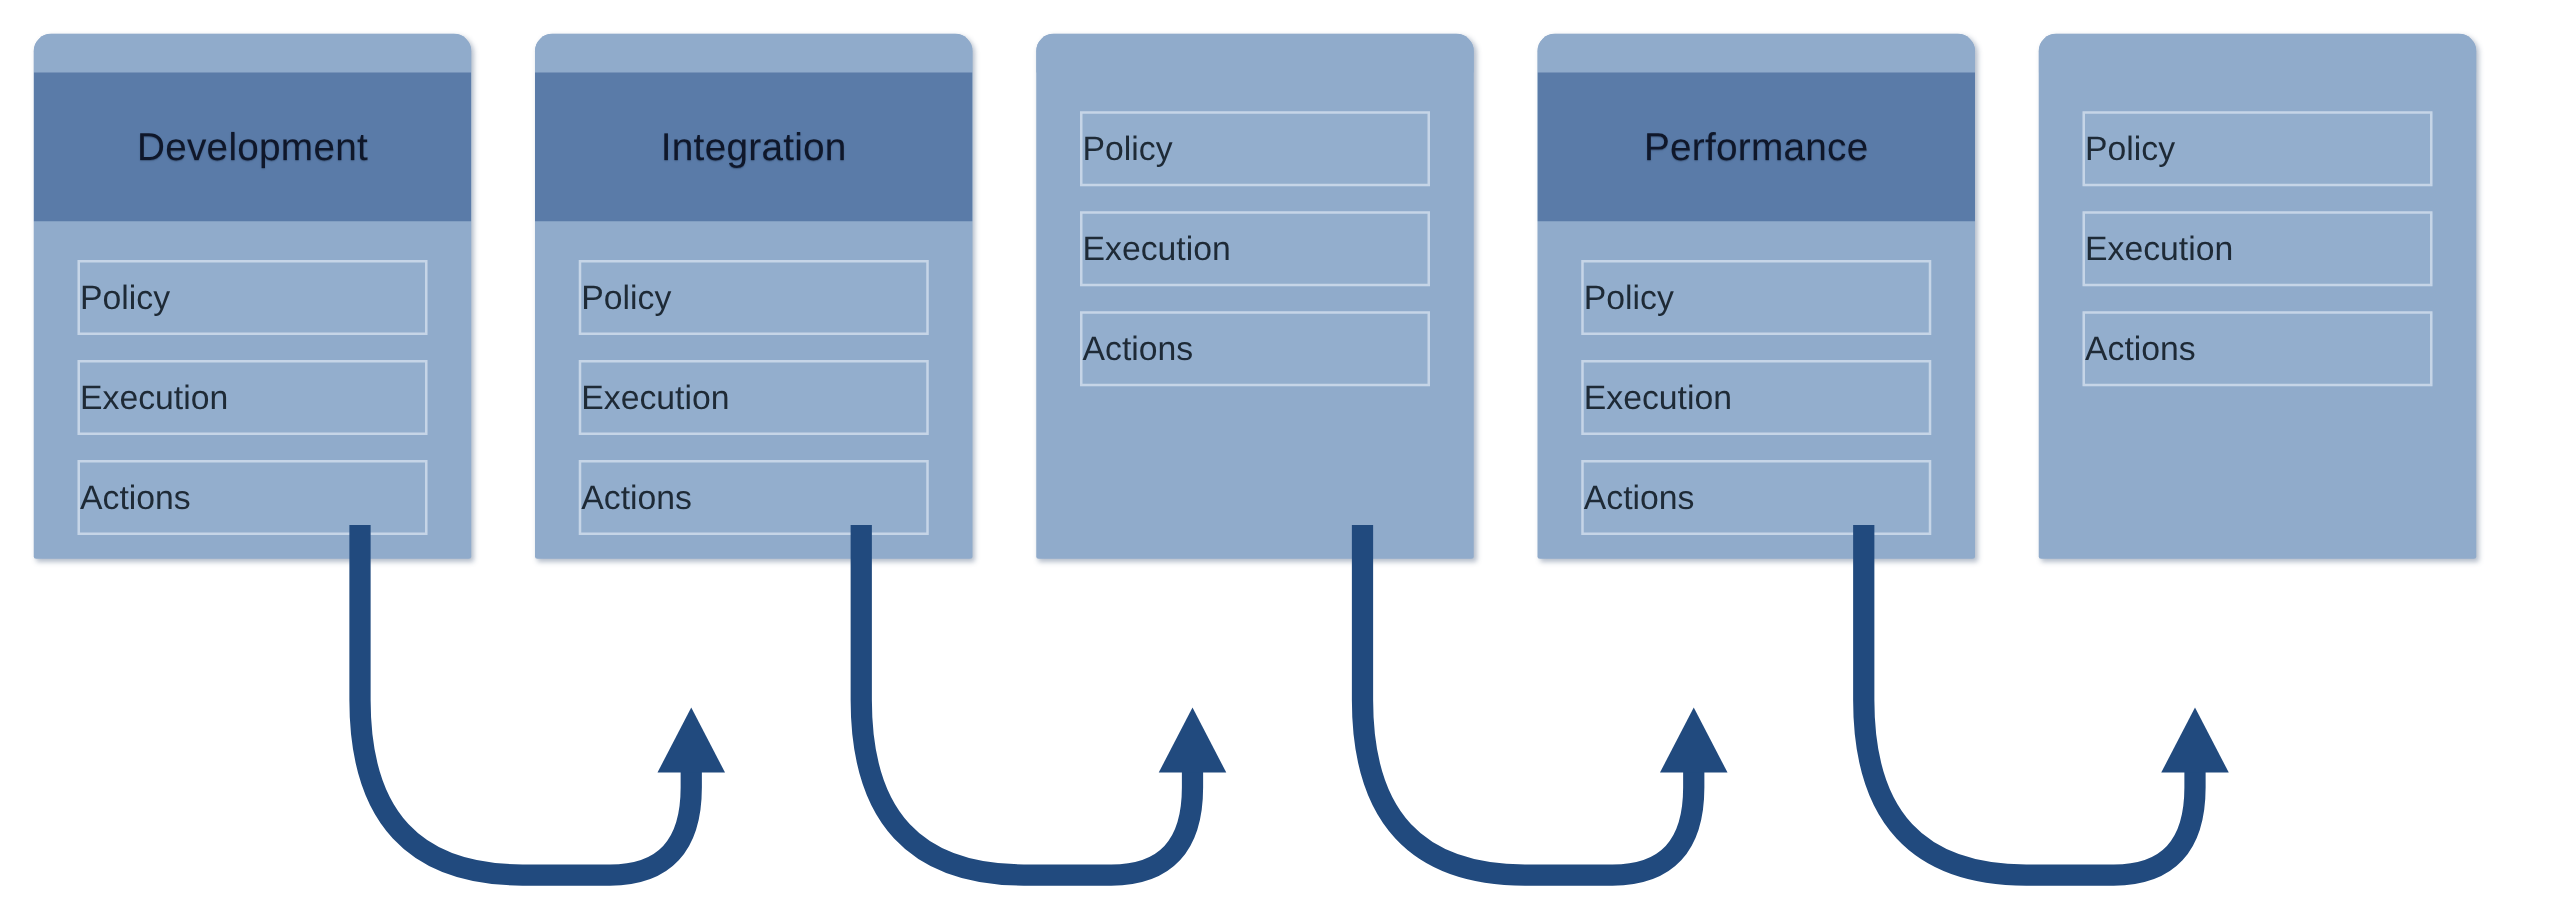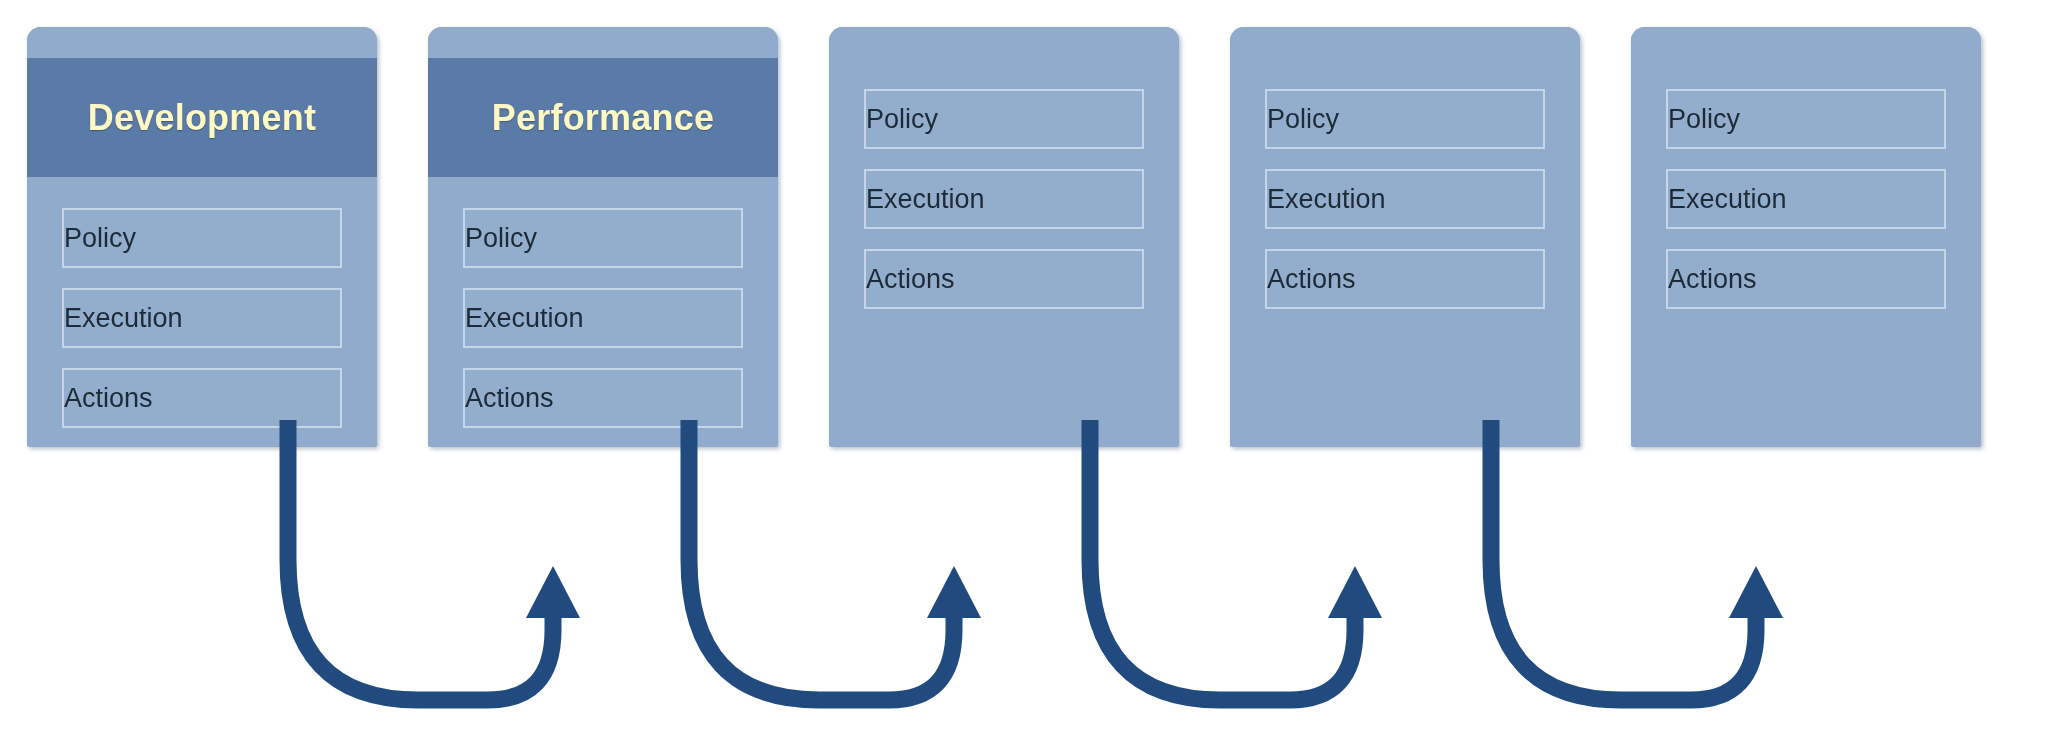--- a/index.html
+++ b/index.html
@@ -56,23 +56,23 @@
   .card-header {
     flex: 0 0 119px;
     height: 119px;
     background: #5a7ba8;
     display: flex;
     align-items: center;
     justify-content: center;
   }
 
   .card-header-label {
-    color: #fef9c3;
-    font-size: 36px;
-    font-weight: bold;
+    color: #0f172a;
+    font-size: 31px;
+    font-weight: normal;
     letter-spacing: 0.2px;
     text-shadow: 0 1px 1px rgba(40, 60, 90, 0.55);
     white-space: nowrap;
   }
 
   .card-body {
     flex: 1 1 auto;
     padding: 31px 35px 0 35px;
     box-sizing: border-box;
     display: flex;
@@ -129,54 +129,57 @@
         <div class="phase-box">
           <span class="phase-label">Actions</span>
         </div>
 
       </div>
     </div>
 
     <div class="stage-card">
       <div class="card-top-strip"></div>
       <div class="card-header">
+        <span class="card-header-label">Integration</span>
+      </div>
+      <div class="card-body">
+        <div class="phase-box">
+          <span class="phase-label">Policy</span>
+        </div>
+        <div class="phase-box">
+          <span class="phase-label">Execution</span>
+        </div>
+        <div class="phase-box">
+          <span class="phase-label">Actions</span>
+        </div>
+
+      </div>
+    </div>
+
+    <div class="stage-card">
+      <div class="card-top-strip"></div>
+      <div class="card-body">
+        <div class="phase-box">
+          <span class="phase-label">Policy</span>
+        </div>
+        <div class="phase-box">
+          <span class="phase-label">Execution</span>
+        </div>
+        <div class="phase-box">
+          <span class="phase-label">Actions</span>
+        </div>
+
+      </div>
+    </div>
+
+    <div class="stage-card">
+      <div class="card-top-strip"></div>
+      <div class="card-header">
         <span class="card-header-label">Performance</span>
       </div>
-      <div class="card-body">
-        <div class="phase-box">
-          <span class="phase-label">Policy</span>
-        </div>
-        <div class="phase-box">
-          <span class="phase-label">Execution</span>
-        </div>
-        <div class="phase-box">
-          <span class="phase-label">Actions</span>
-        </div>
-
-      </div>
-    </div>
-
-    <div class="stage-card">
-      <div class="card-top-strip"></div>
-      <div class="card-body">
-        <div class="phase-box">
-          <span class="phase-label">Policy</span>
-        </div>
-        <div class="phase-box">
-          <span class="phase-label">Execution</span>
-        </div>
-        <div class="phase-box">
-          <span class="phase-label">Actions</span>
-        </div>
-
-      </div>
-    </div>
-
-    <div class="stage-card">
-      <div class="card-top-strip"></div>
       <div class="card-body">
         <div class="phase-box">
           <span class="phase-label">Policy</span>
         </div>
         <div class="phase-box">
           <span class="phase-label">Execution</span>
         </div>
         <div class="phase-box">
           <span class="phase-label">Actions</span>
         </div>

